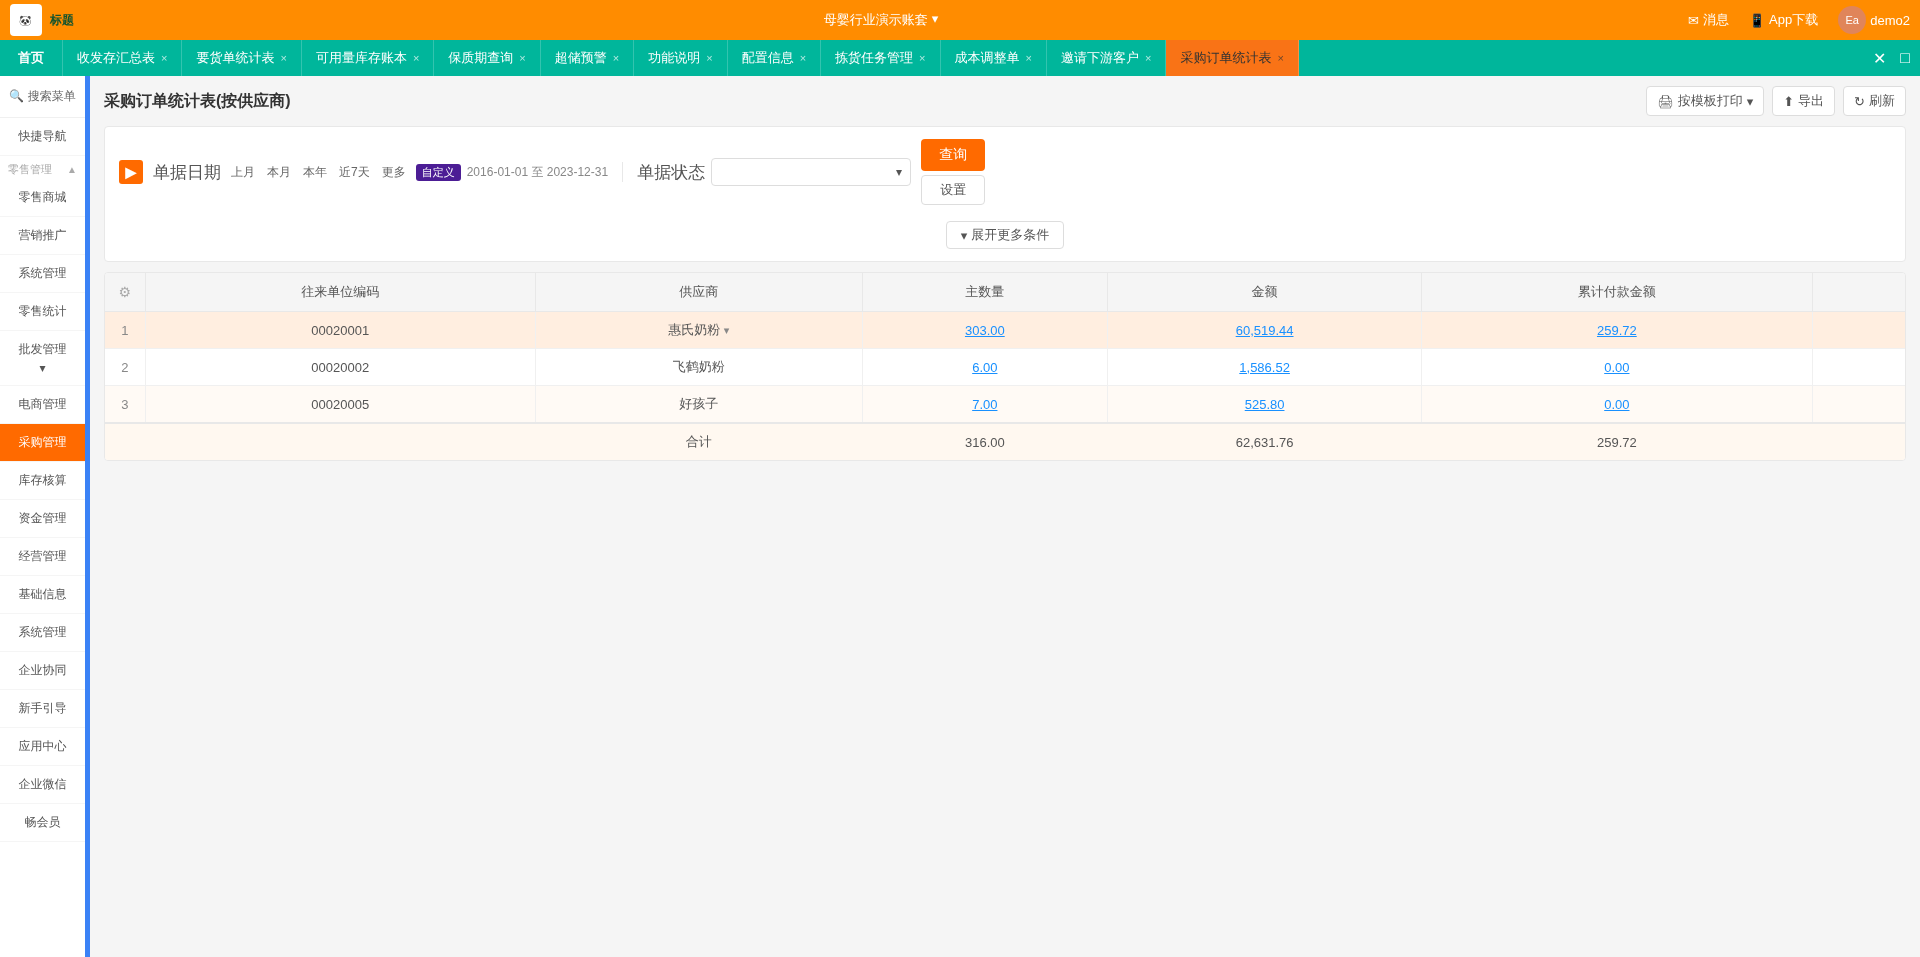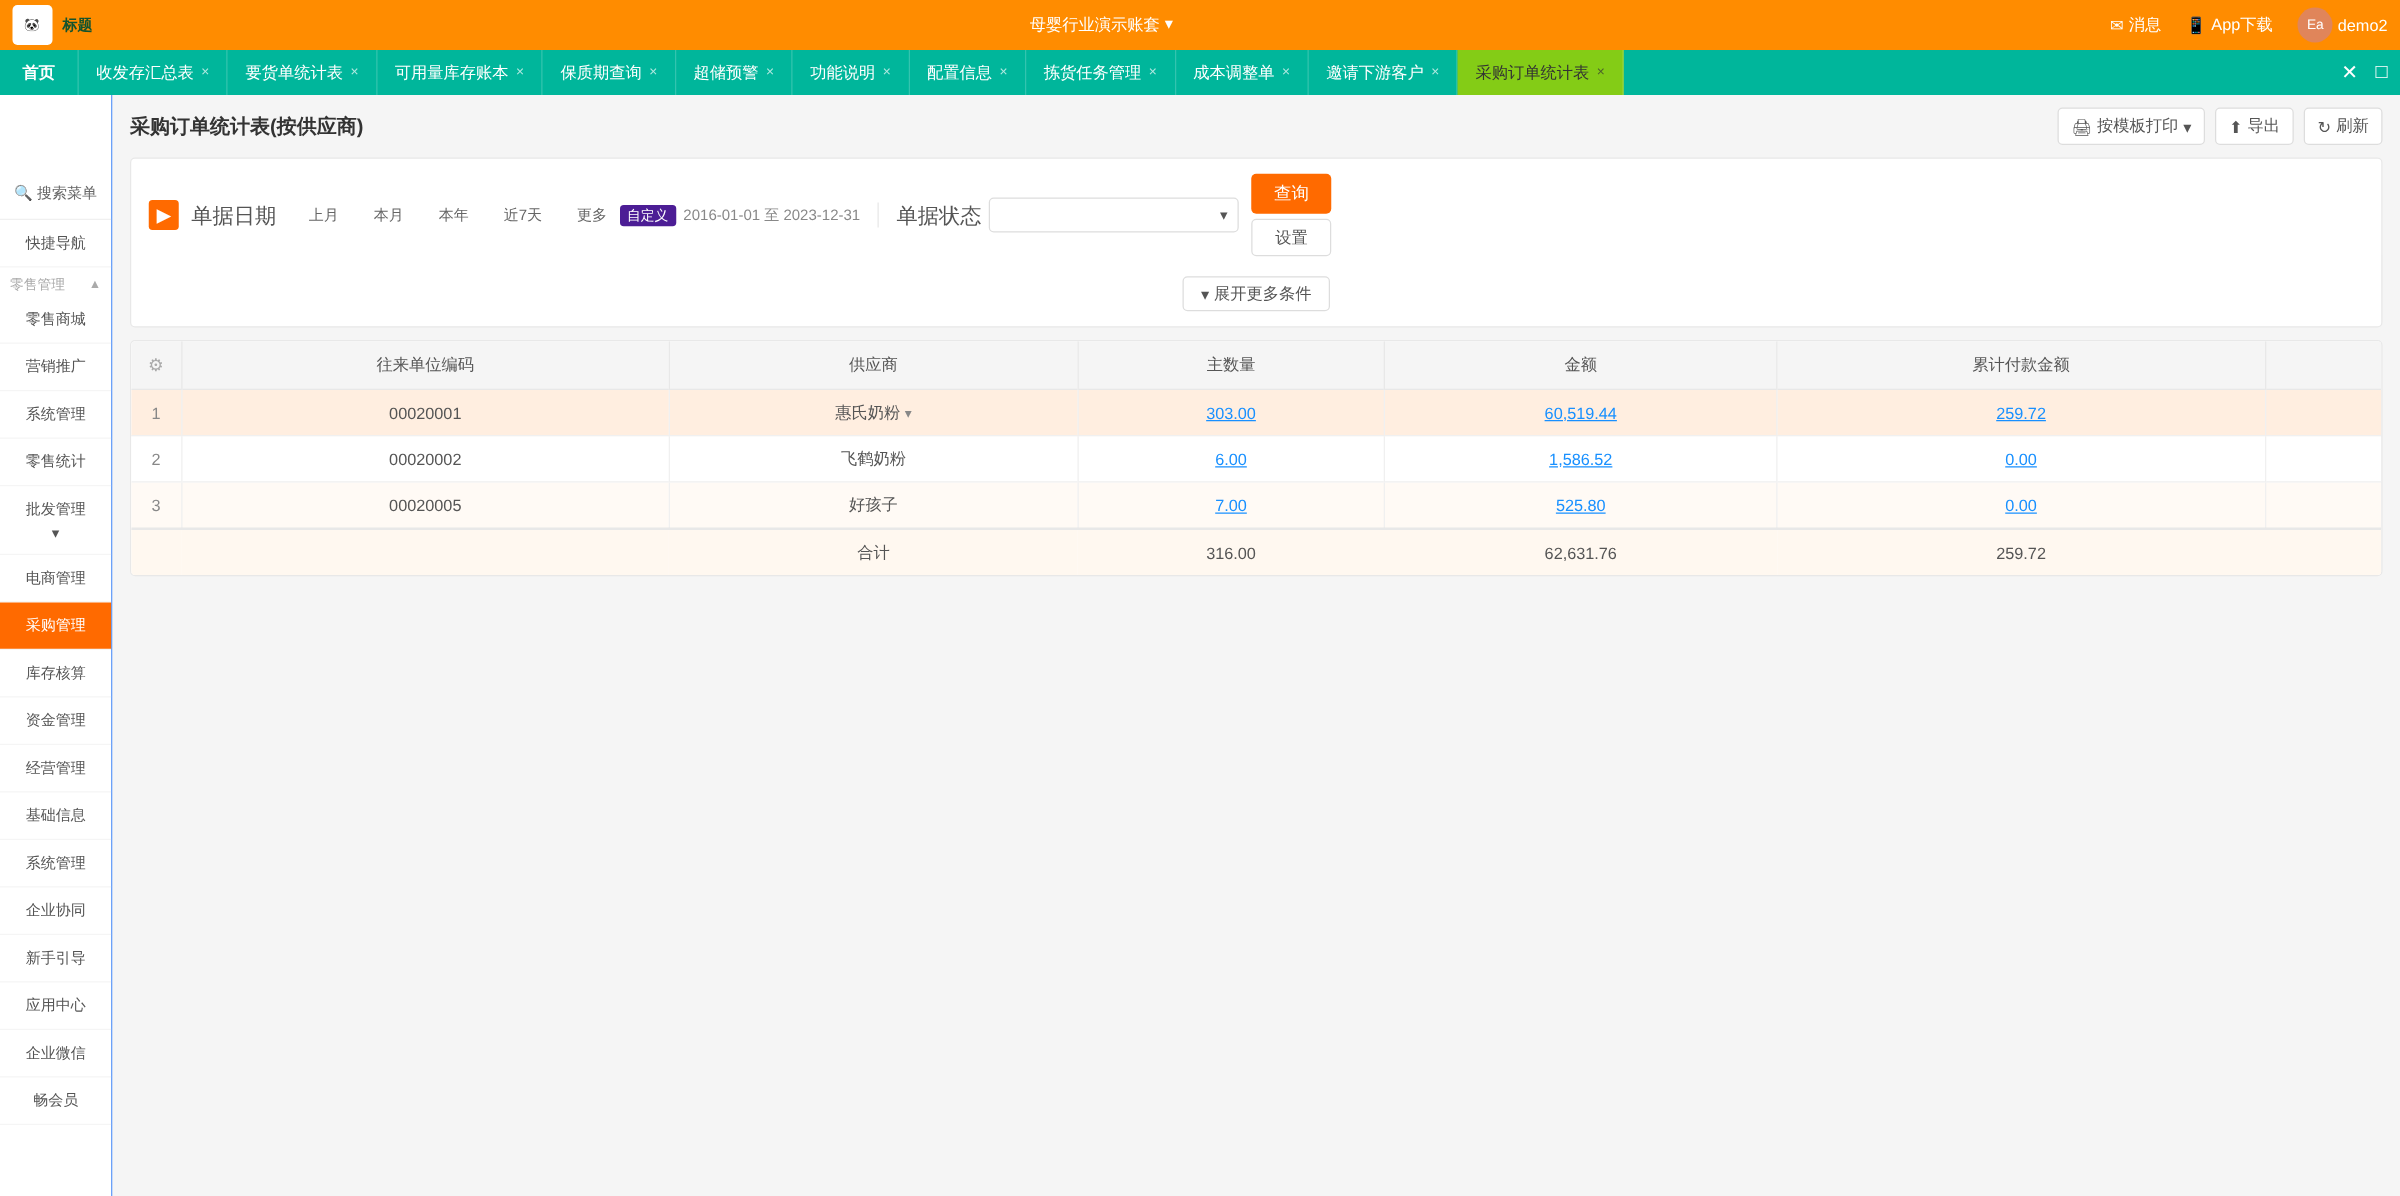--- a/index.html
+++ b/index.html
@@ -86,21 +86,21 @@
       align-items: center;
       gap: 6px;
       color: #fff;
       font-size: 13px;
       cursor: pointer;
       white-space: nowrap;
       border-right: 1px solid rgba(255,255,255,0.2);
       position: relative;
     }
     .nav-tab.active {
-      background: #84cc16;
+      background: #f97316;
       color: #333;
       align-items: center;
     }
     .nav-tab .close-btn {
       font-size: 11px;
       opacity: 0.7;
       cursor: pointer;
     }
     .nav-tab.home {
       padding: 0 18px;
@@ -125,25 +125,24 @@
     
     .main-layout {
       display: flex;
       height: calc(957px - 40px - 36px);
     }
 
     
     .sidebar {
       width: 90px;
       background: #fff;
-      border-right: 1px solid #3b82f6;
+      border-right: 5px solid #3b82f6;
       display: flex;
       flex-direction: column;
       overflow-y: auto;
-      justify-content: center;
     }
     .sidebar-search {
       padding: 8px 6px;
       border-bottom: 1px solid #f0f0f0;
     }
     .sidebar-search-btn {
       width: 100%;
       background: none;
       border: none;
       color: #666;
@@ -276,21 +275,20 @@
     .filter-date-links {
       display: flex;
       gap: 4px;
       align-items: center;
     }
     .filter-date-link {
       color: #666;
       font-size: 12px;
       cursor: pointer;
       padding: 1px 4px;
-      margin-left: 16px;
     }
     .filter-date-badge {
       background: #4c1d95;
       color: #fff;
       font-size: 11px;
       padding: 1px 6px;
       border-radius: 3px;
     }
     .filter-date-range {
       font-size: 12px;

